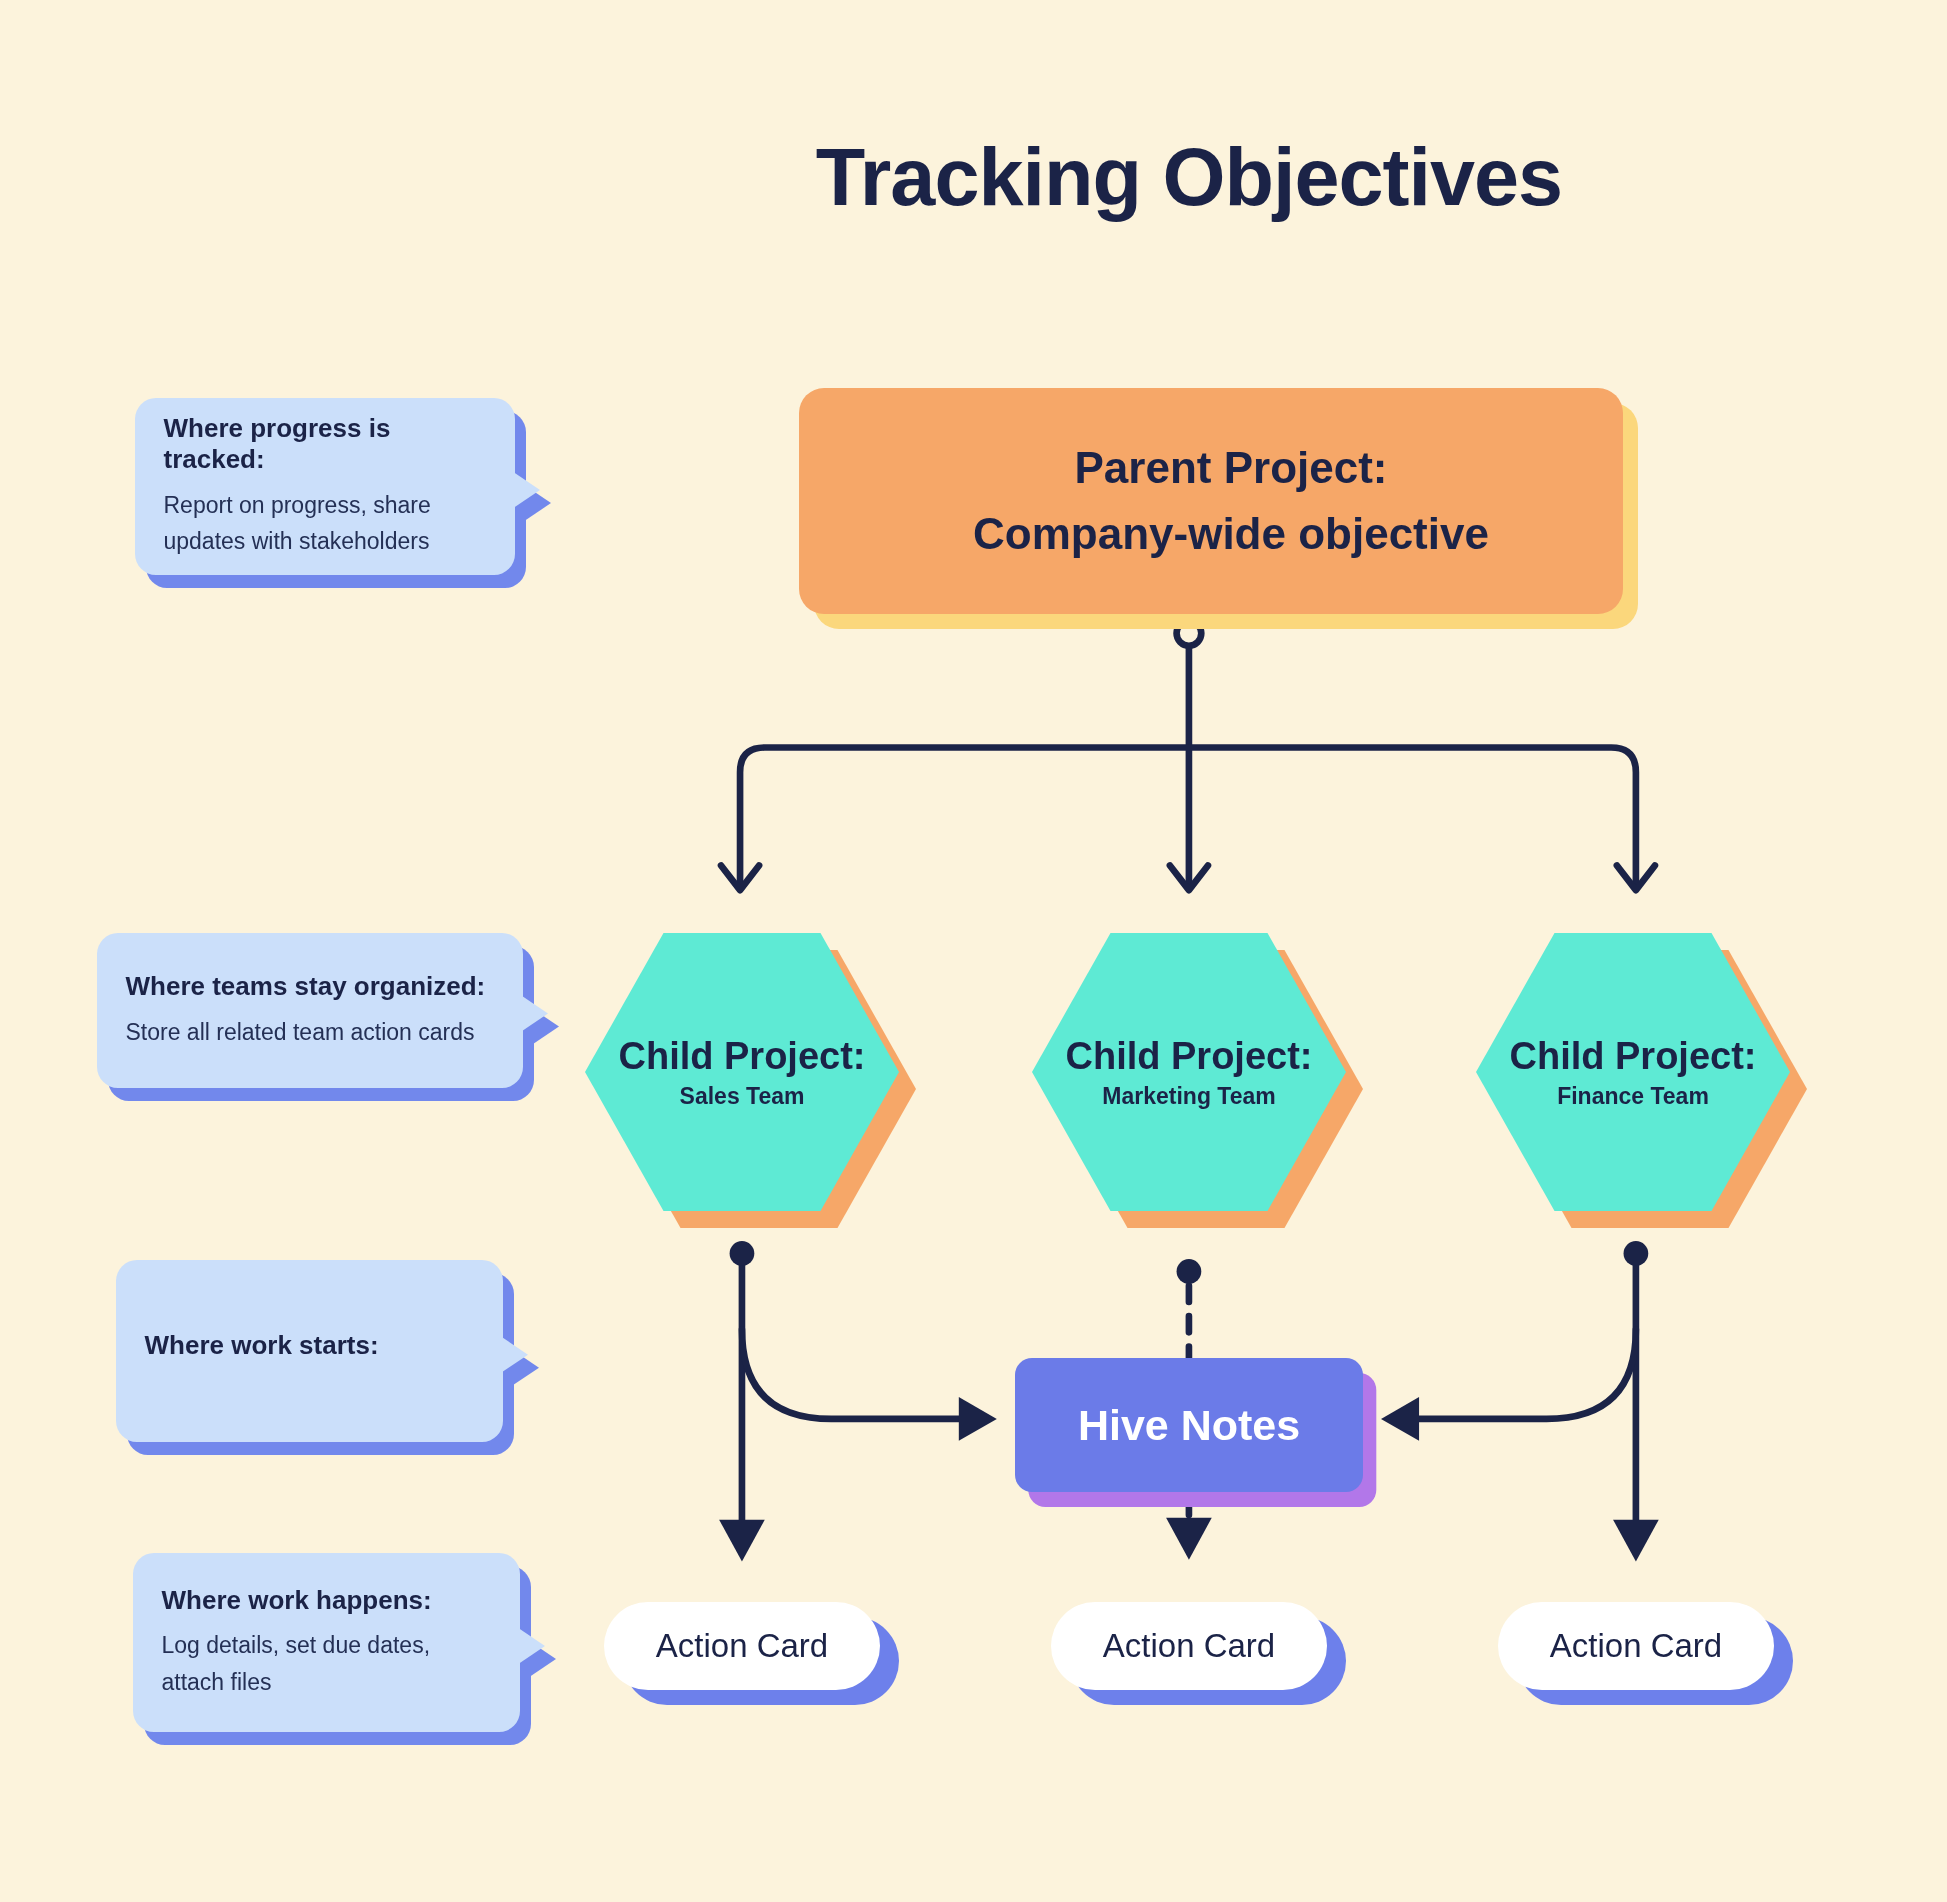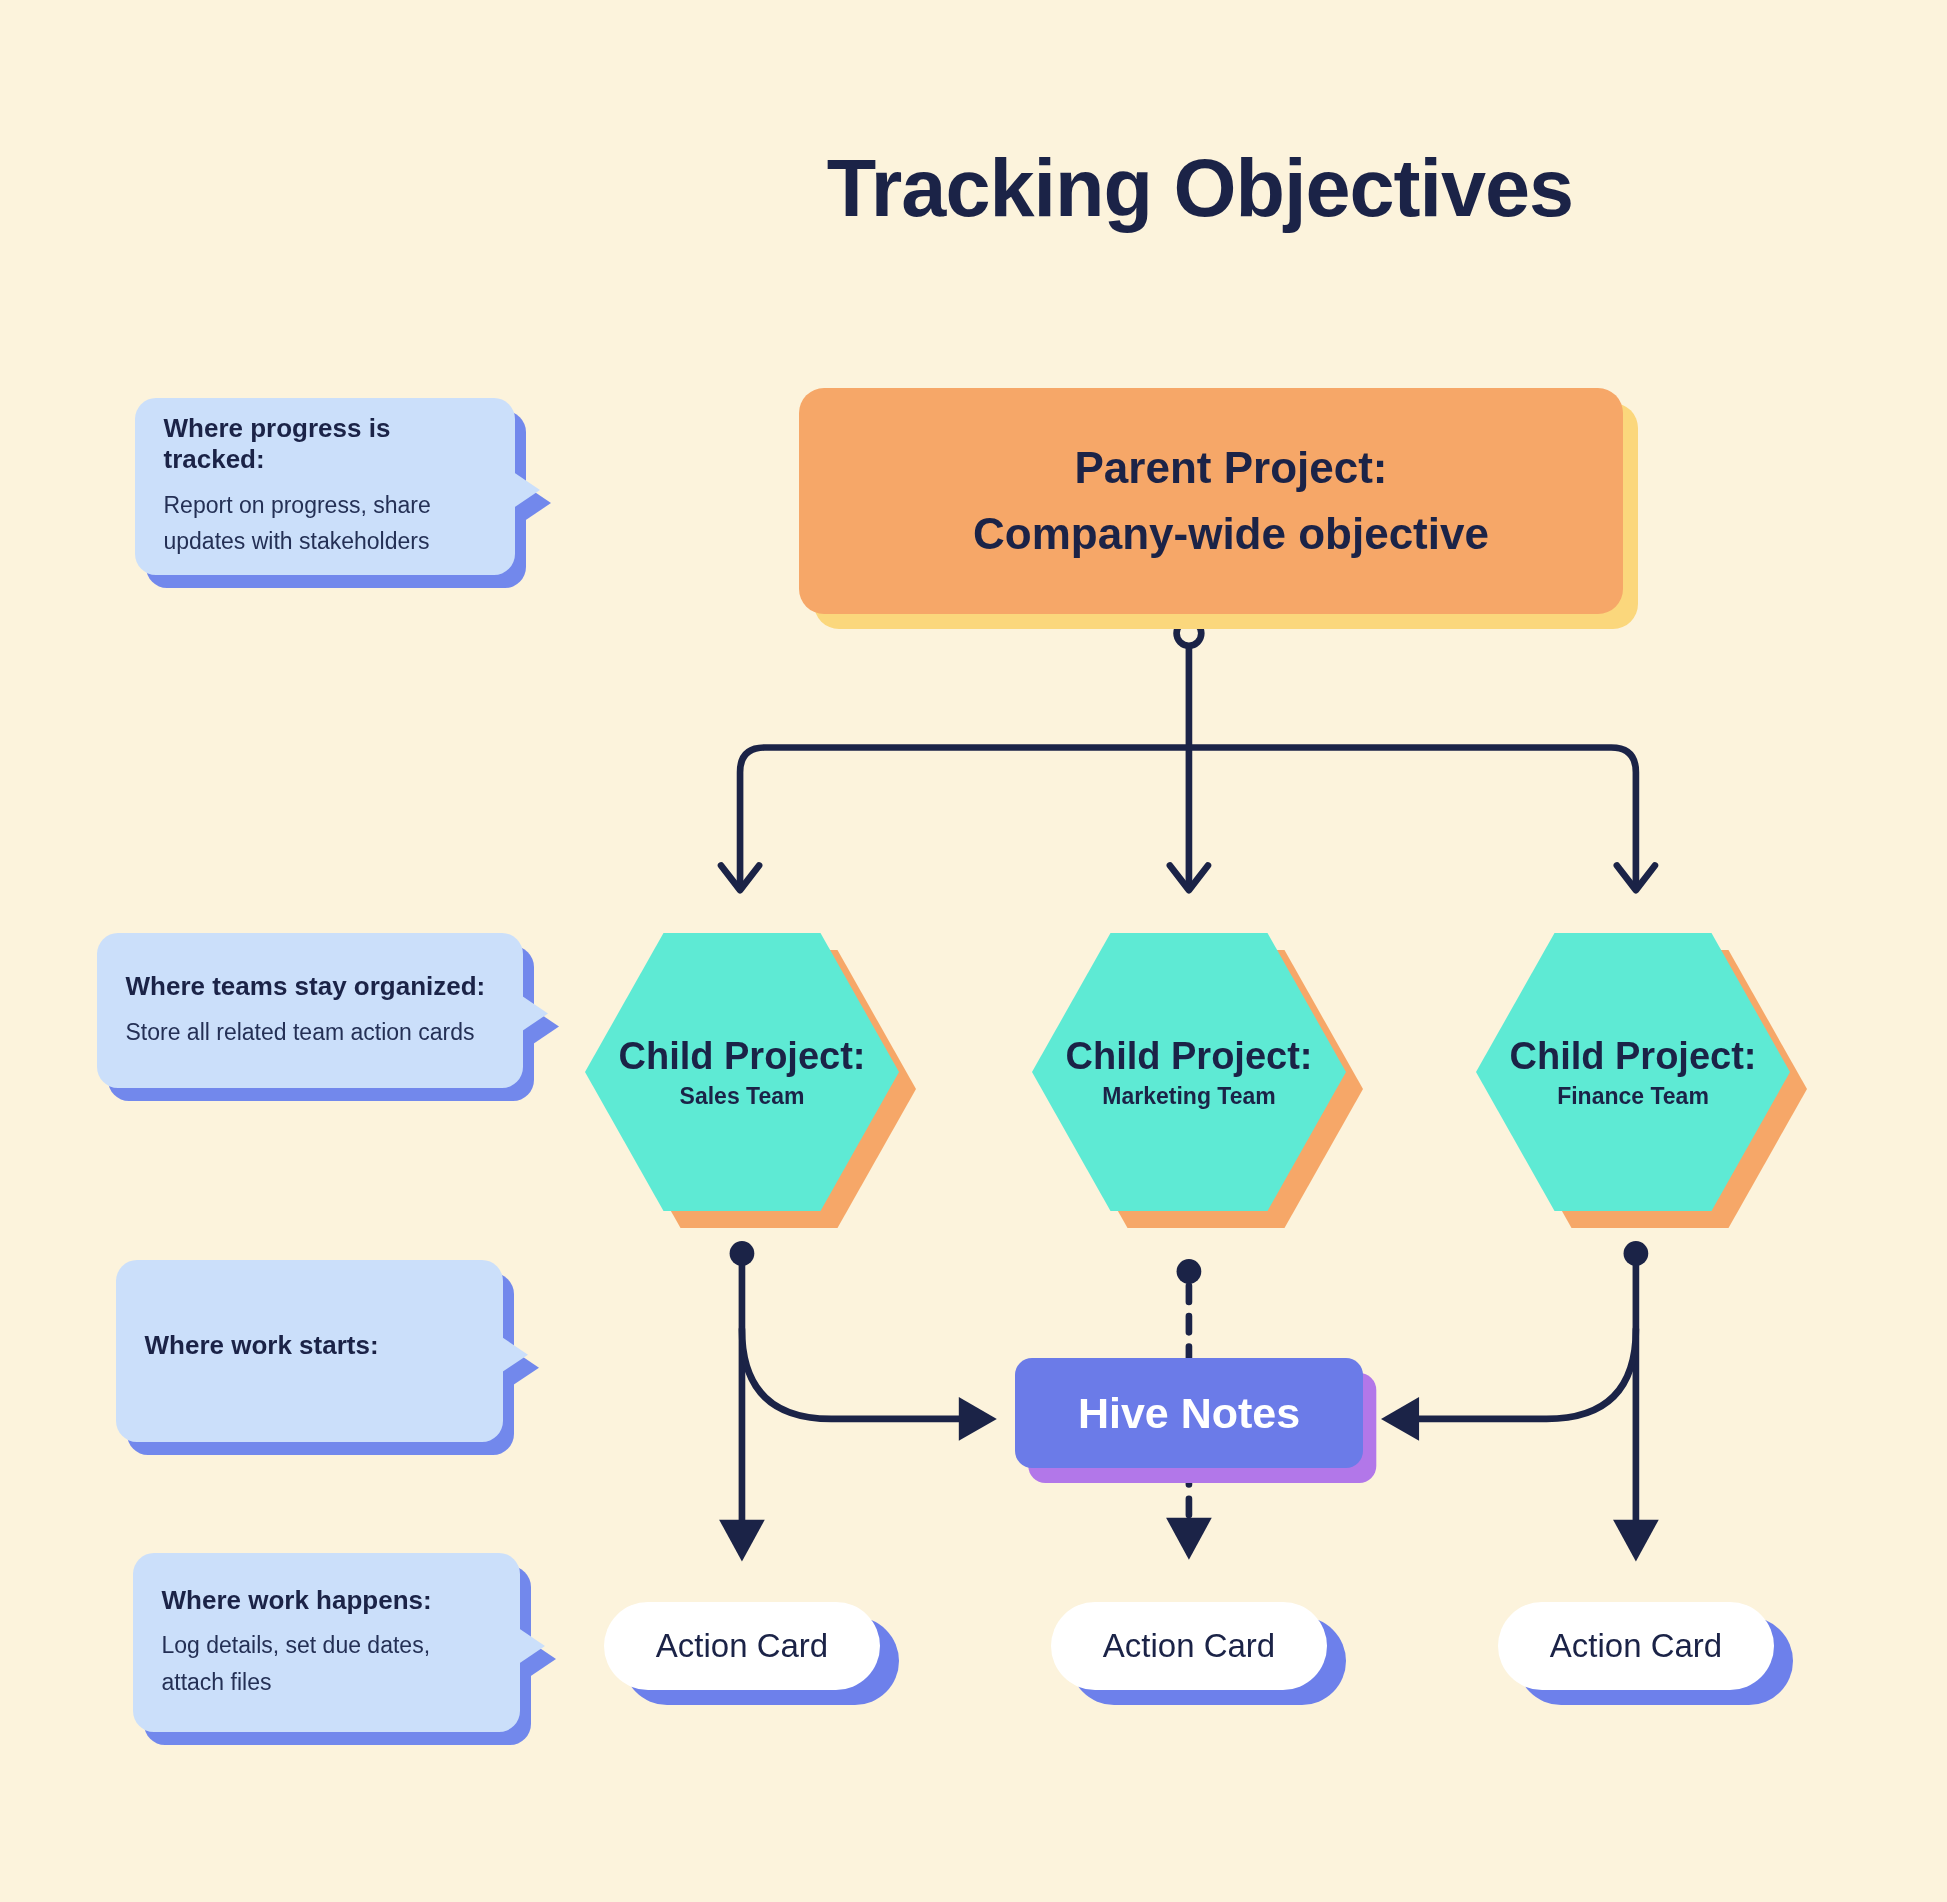--- a/index.html
+++ b/index.html
@@ -10,21 +10,21 @@
     width: 1948px;
     height: 1902px;
     background: #FCF3DC;
     overflow: hidden;
     color: #1B2347;
   }
 
   .page-title {
     position: absolute;
     left: 666px; top: 131px; width: 1046px;
-    margin: 11px;
+    margin: 0;
     text-align: center;
     font-size: 81px;
     font-weight: 700;
     letter-spacing: -1px;
     color: #1B2347;
   }
 
   .connector-layer {
     position: absolute;
     left: 0; top: 0;
@@ -57,21 +57,21 @@
     display: flex; flex-direction: column; align-items: center; justify-content: center;
     text-align: center;
   }
   .hex .line1 { font-size: 38px; font-weight: 700; line-height: 1.3; color: #1B2347; }
   .hex .line2 { font-size: 23px; font-weight: 700; line-height: 1.3; color: #1B2347; }
   .hex-sales    { left: 585px;  top: 933px; }
   .hex-marketing{ left: 1032px; top: 933px; }
   .hex-finance  { left: 1476px; top: 933px; }
 
   .hive-box {
-    left: 1015px; top: 1358px; width: 348px; height: 110px;
+    left: 1015px; top: 1358px; width: 348px; height: 134px;
     background: #6B7BE8;
     border-radius: 17px;
     box-shadow: 13.3px 15px 0 #B277E9;
     z-index: 3;
   }
   .hive-box .label { font-size: 43px; font-weight: 600; color: #FFFFFF; }
 
   .action-card {
     width: 276px; height: 88px;
     background: #FFFFFF;

